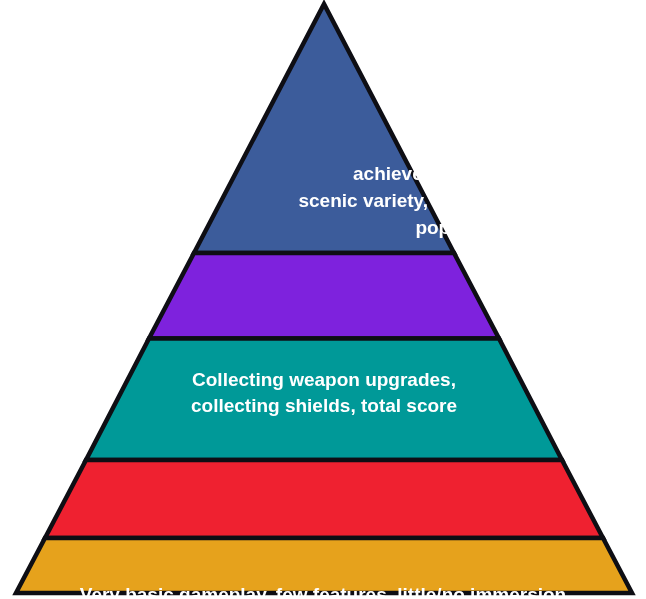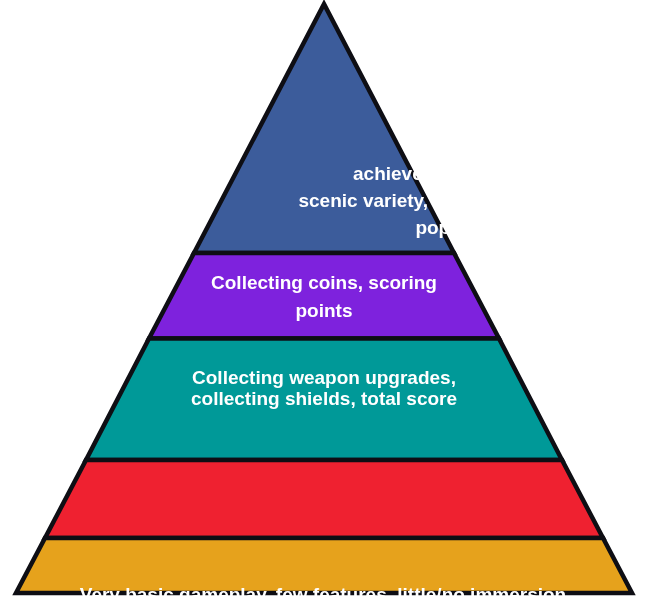--- a/index.html
+++ b/index.html
@@ -30,21 +30,21 @@
     position: absolute;
     color: #ffffff;
     font-weight: bold;
     font-size: 19px;
     text-align: center;
     white-space: pre-line;
     pointer-events: none;
   }
   .label-1 { left: 164px; top: 106px; width: 320px; line-height: 27px; text-align: right; }
   .label-2 { left: 144px; top: 269px; width: 360px; line-height: 28px; }
-  .label-3 { left: 104px; top: 367px; width: 440px; line-height: 21px; }
+  .label-3 { left: 104px; top: 367px; width: 440px; line-height: 26px; }
   .label-4 { left: 174px; top: 484px; width: 300px; line-height: 24px; }
   .label-5 { left:  23px; top: 555px; width: 600px; line-height: 24px; margin-top: 28px; }
 </style>
 </head>
 <body>
 
 <div class="stage">
 
   <svg class="pyramid-svg" viewBox="0 0 646 599" xmlns="http://www.w3.org/2000/svg">
     <polygon points="324,4 194,253 454,253" fill="#3c5c9b"></polygon>
@@ -53,22 +53,20 @@
     <polygon points="86,460 562,460 603,538 45,538" fill="#ef2130"></polygon>
     <polygon points="45,538 603,538 632,593 16,593" fill="#e6a21c"></polygon>
   </svg>
 
   <div class="layer-label label-1">progress
 bar,
 achievements,
 scenic variety, score
 popups</div>
 
-  <div class="layer-label label-2">Collecting coins, scoring
-points</div>
 
   <div class="layer-label label-3">Collecting weapon upgrades,
 collecting shields, total score</div>
 
 
   <div class="layer-label label-5">Very basic gameplay, few features, little/no immersion</div>
 
 </div>
 
 </body></html>

